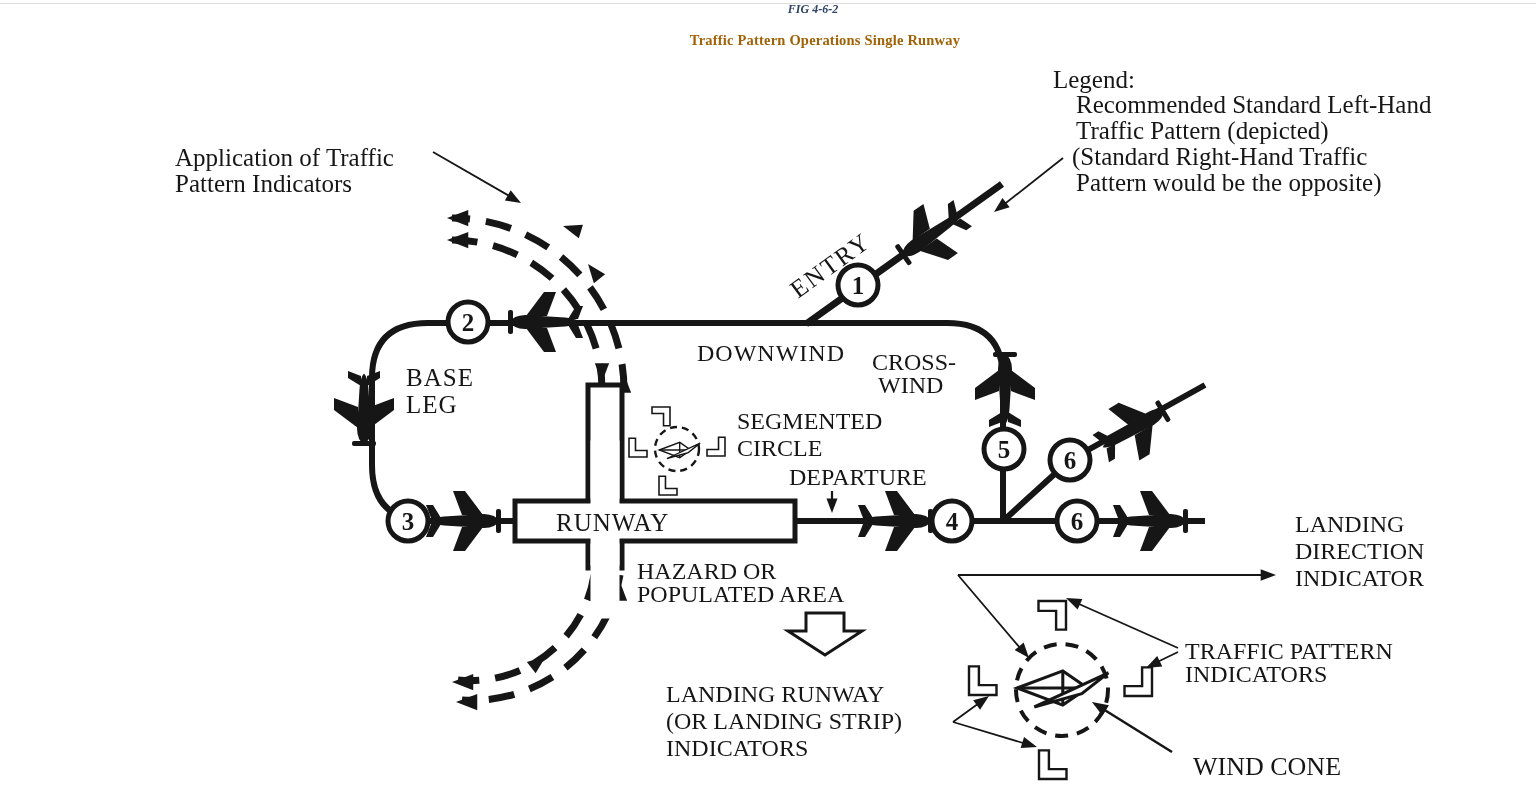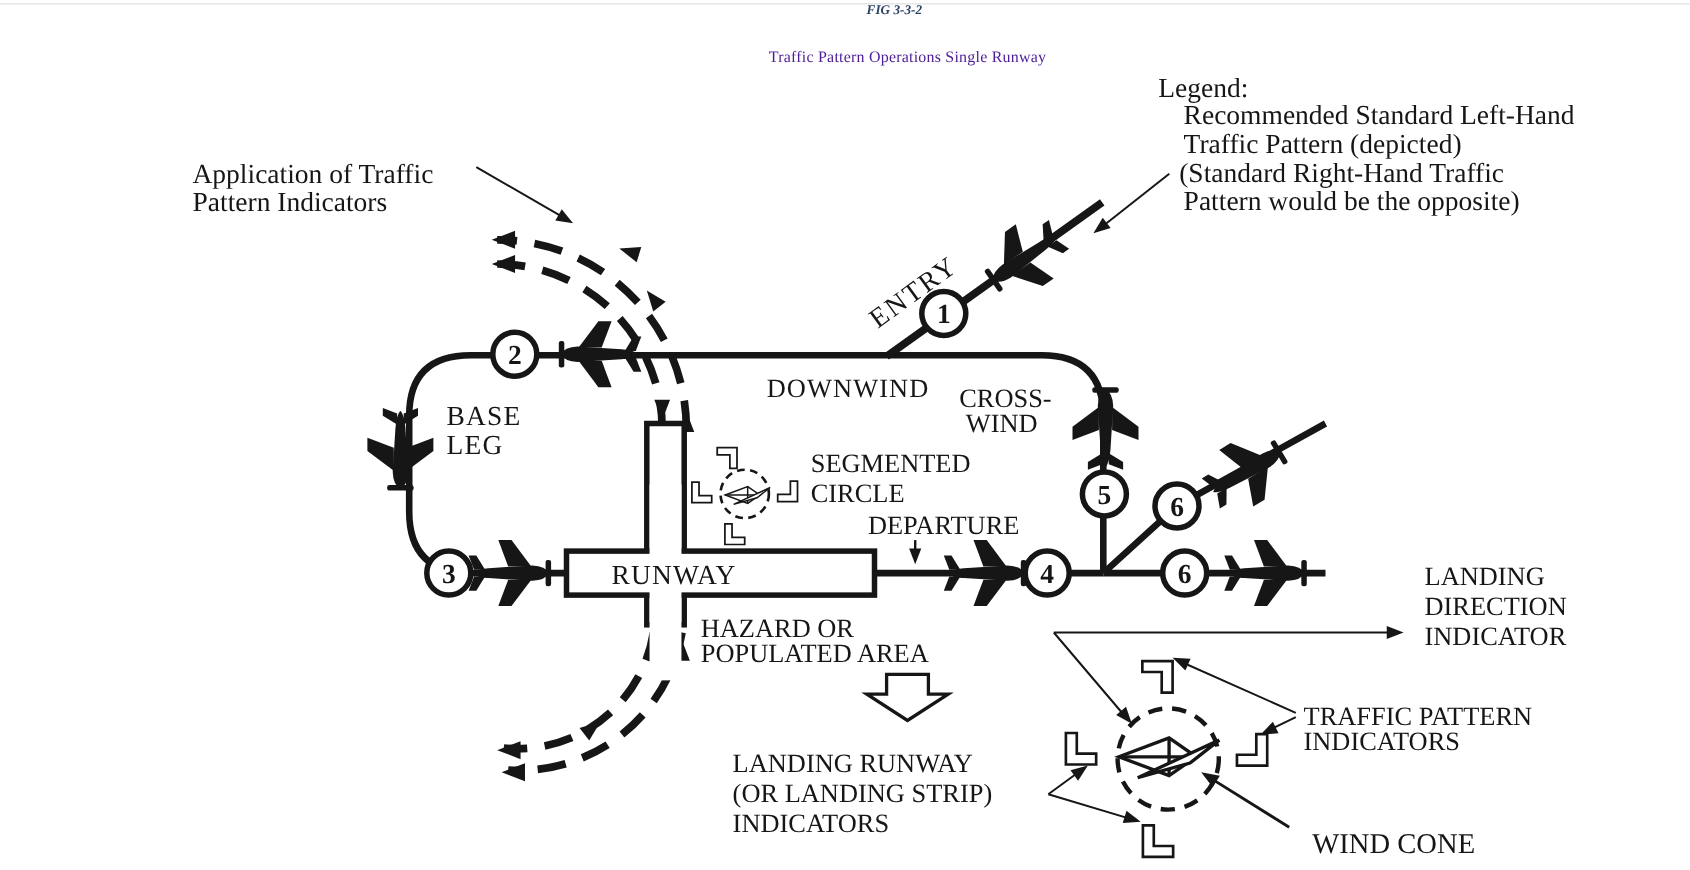--- a/index.html
+++ b/index.html
@@ -7,37 +7,37 @@
     width:1536px;height:791px;overflow:hidden;background:#ffffff;
     font-family:"Liberation Serif","DejaVu Serif",serif;
     position:relative;
   }
   .hairline{position:absolute;left:0;top:3px;width:1536px;height:1px;background:#dcdcdc;}
   .fig-label{
     position:absolute;left:813px;top:2px;transform:translateX(-50%);
     font-size:12px;font-weight:bold;font-style:italic;color:#2e4366;white-space:nowrap;
   }
   .fig-title{
-    position:absolute;left:825px;top:44px;transform:translateX(-50%);
-    font-size:14.5px;font-weight:normal;color:#4c1d95;white-space:nowrap;letter-spacing:.2px;
+    position:absolute;left:825px;top:32px;transform:translateX(-50%);
+    font-size:14.5px;font-weight:bold;color:#a16207;white-space:nowrap;letter-spacing:.2px;
   }
   svg text{
     font-family:"Liberation Serif","DejaVu Serif",serif;
     fill:#161616;
   }
   .lbl{font-size:24px;}
   .lbl25{font-size:25px;}
   .num{font-size:25px;font-weight:bold;}
   .wind{font-size:26px;}
 </style>
 </head>
 <body>
 
 <div class="hairline"></div>
-<div class="fig-label">FIG 3-3-2</div>
+<div class="fig-label">FIG 4-6-2</div>
 <div class="fig-title">Traffic Pattern Operations Single Runway</div>
 
 <svg width="1536" height="791" viewBox="0 0 1536 791" style="position:absolute;left:0;top:0;">
   <defs>
 
     <g id="plane">
       <rect x="30" y="-12" width="5" height="24" rx="2" fill="#161616"></rect>
       <path d="M33,0 Q30,-6.5 18,-7 L-22,-4.5 Q-34,-3.5 -37.5,0 Q-34,3.5 -22,4.5 L18,7 Q30,6.5 33,0 Z" fill="#161616"></path>
       <path d="M17,-6 L-1,-30 L-13,-30 L-4,-6 Z" fill="#161616"></path>
       <path d="M17,6 L-1,30 L-13,30 L-4,6 Z" fill="#161616"></path>

